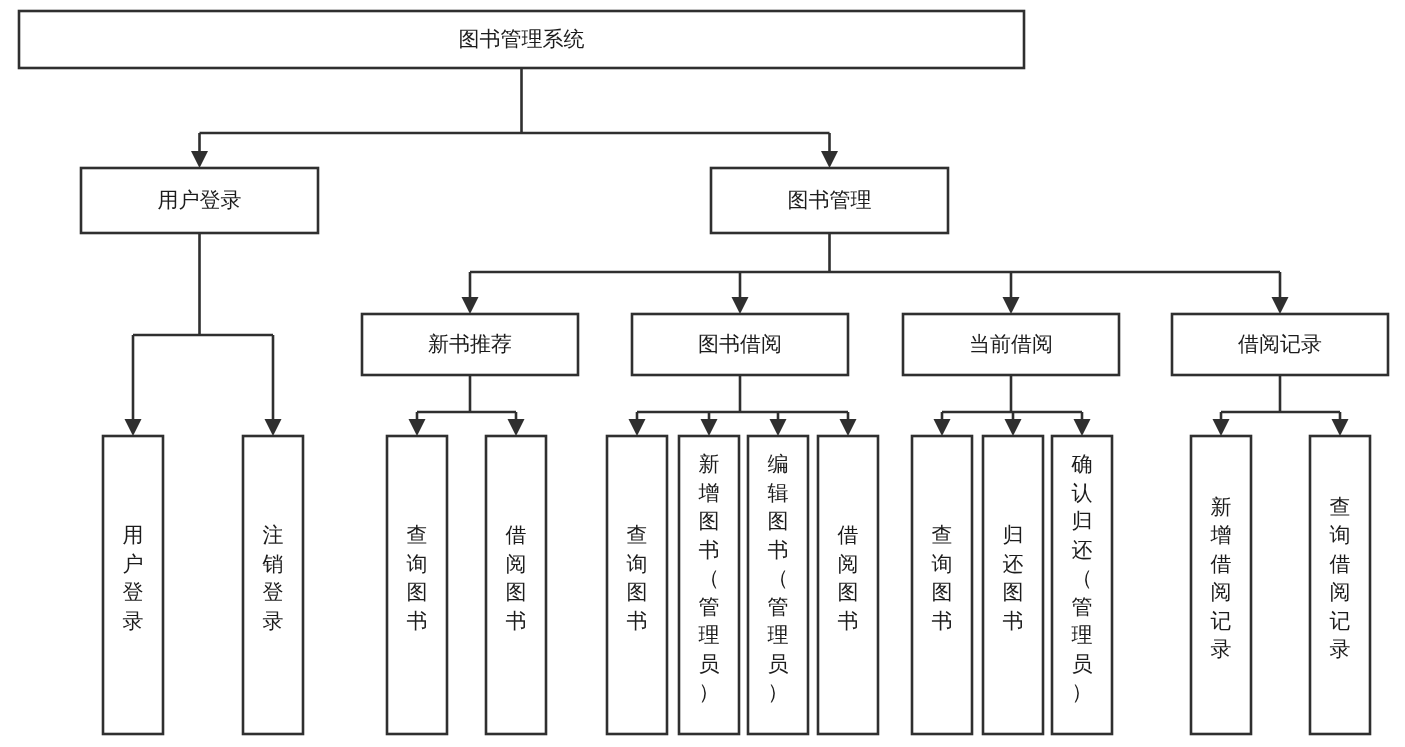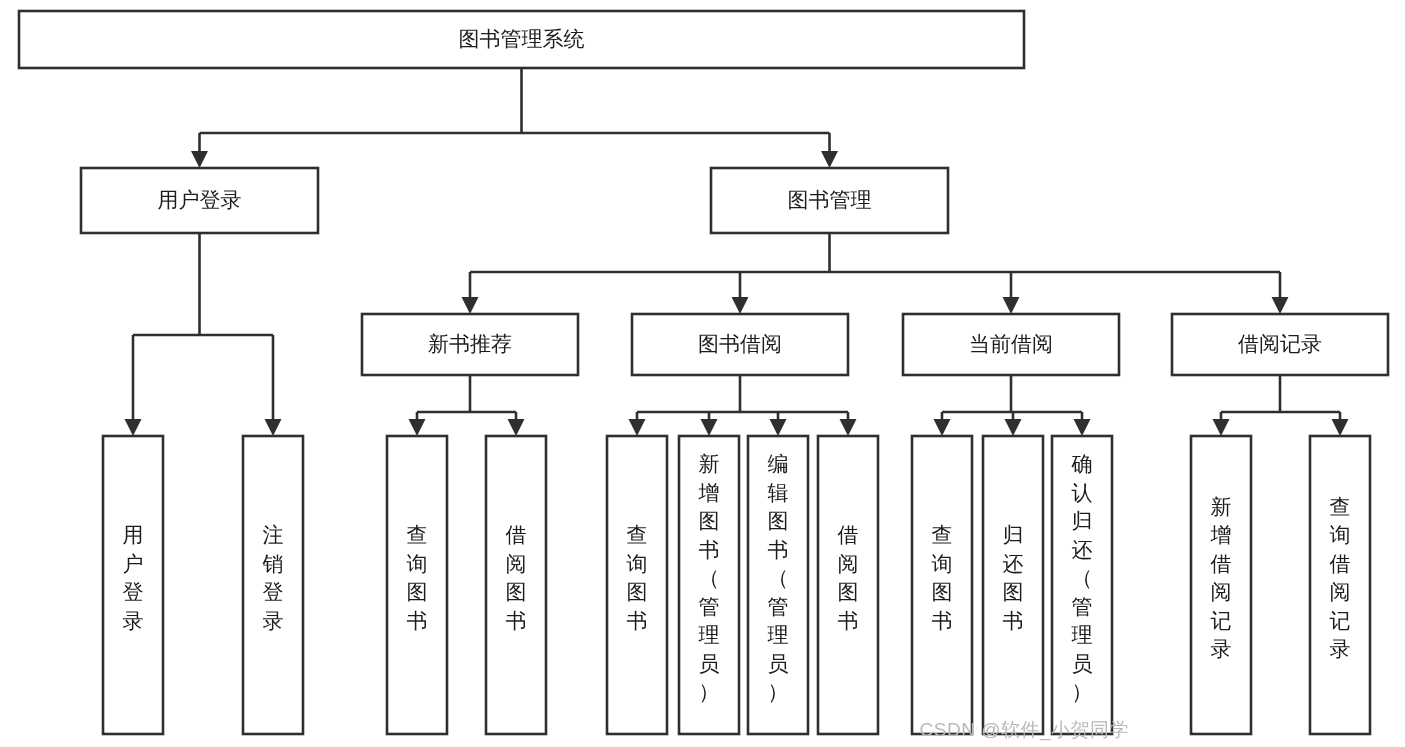--- a/index.html
+++ b/index.html
@@ -207,15 +207,14 @@
           <rect x="1191" y="436" width="60" height="298" class="node-rect"></rect>
           <text x="1221" class="vert-label"><tspan x="1221" y="513.8">新</tspan><tspan x="1221" y="542.3">增</tspan><tspan x="1221" y="570.8">借</tspan><tspan x="1221" y="599.3">阅</tspan><tspan x="1221" y="627.8">记</tspan><tspan x="1221" y="656.3">录</tspan></text>
         </g>
         <g>
           <rect x="1310" y="436" width="60" height="298" class="node-rect"></rect>
           <text x="1340" class="vert-label"><tspan x="1340" y="513.8">查</tspan><tspan x="1340" y="542.3">询</tspan><tspan x="1340" y="570.8">借</tspan><tspan x="1340" y="599.3">阅</tspan><tspan x="1340" y="627.8">记</tspan><tspan x="1340" y="656.3">录</tspan></text>
         </g>
       </g>
   </svg>
 
-  <div class="watermark">CSDN @软件_小贺同学</div>
 
 </div>
 
 </body></html>

